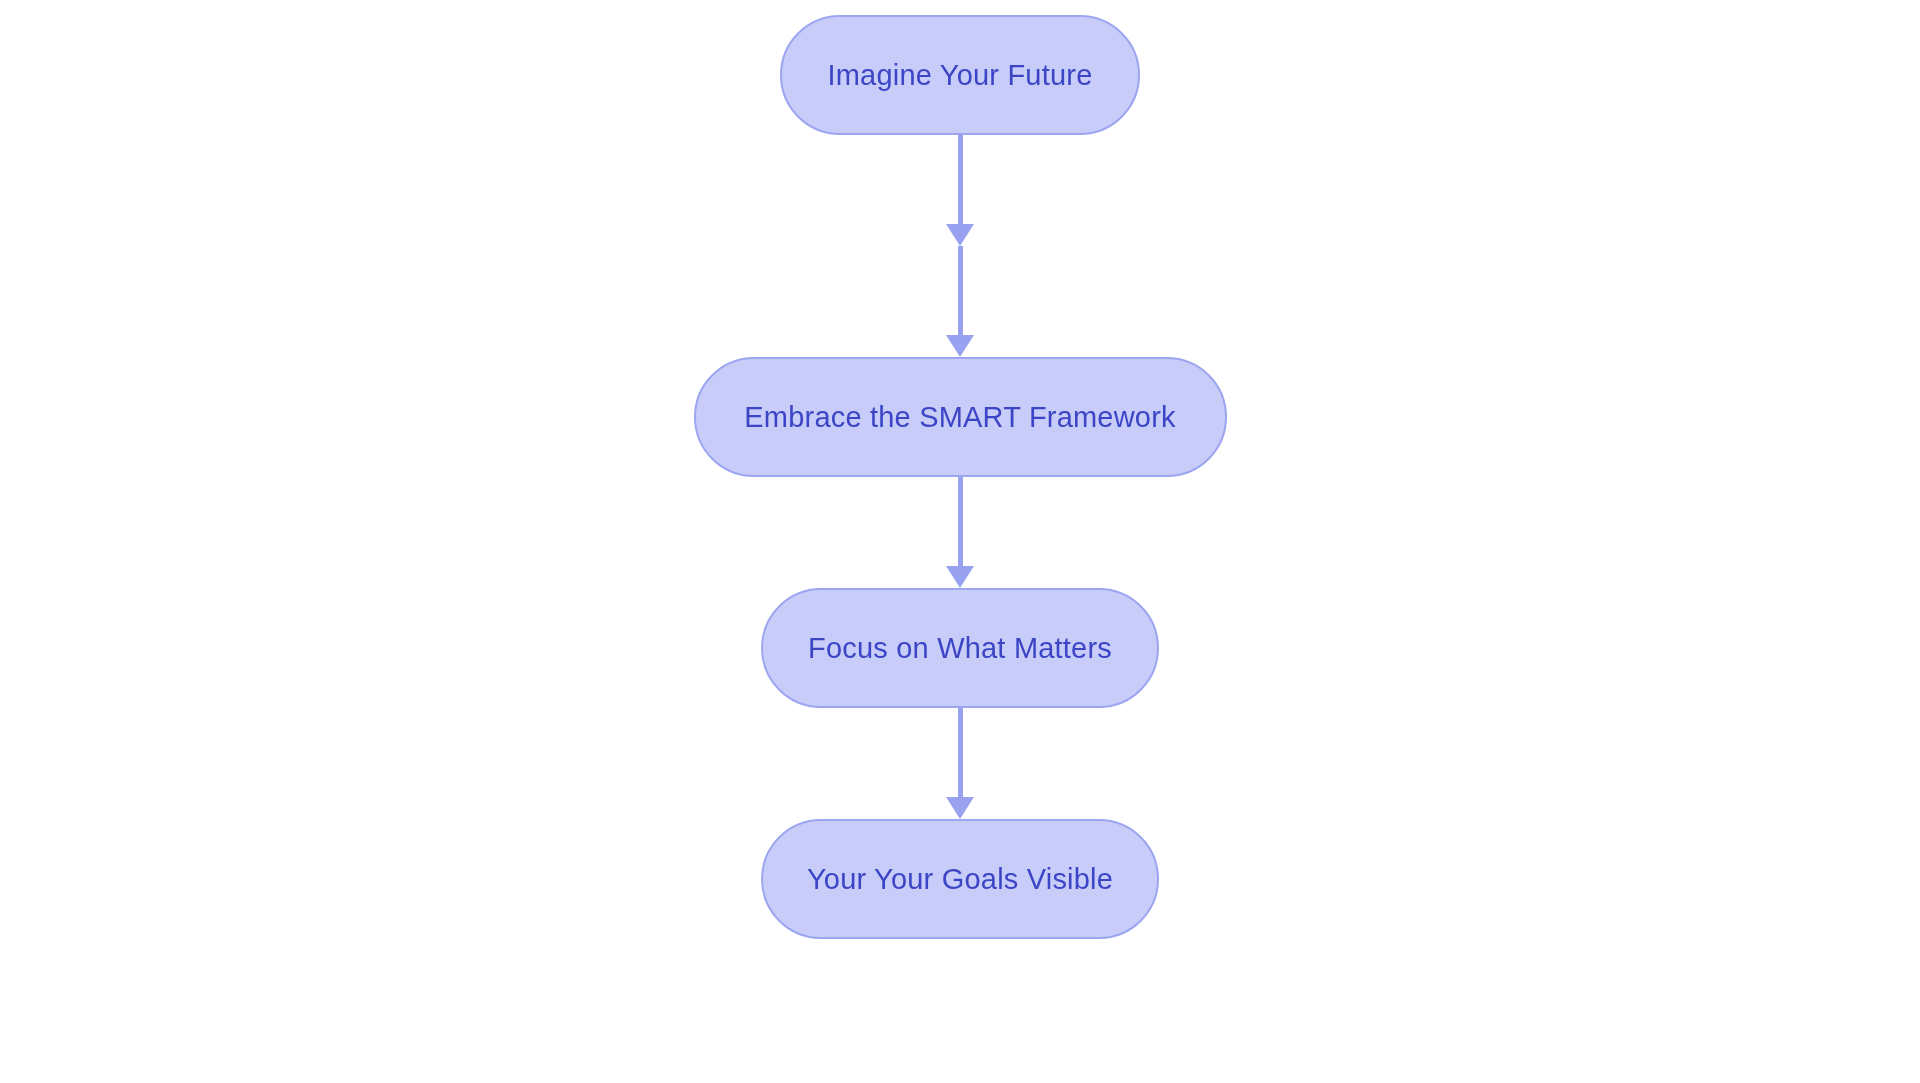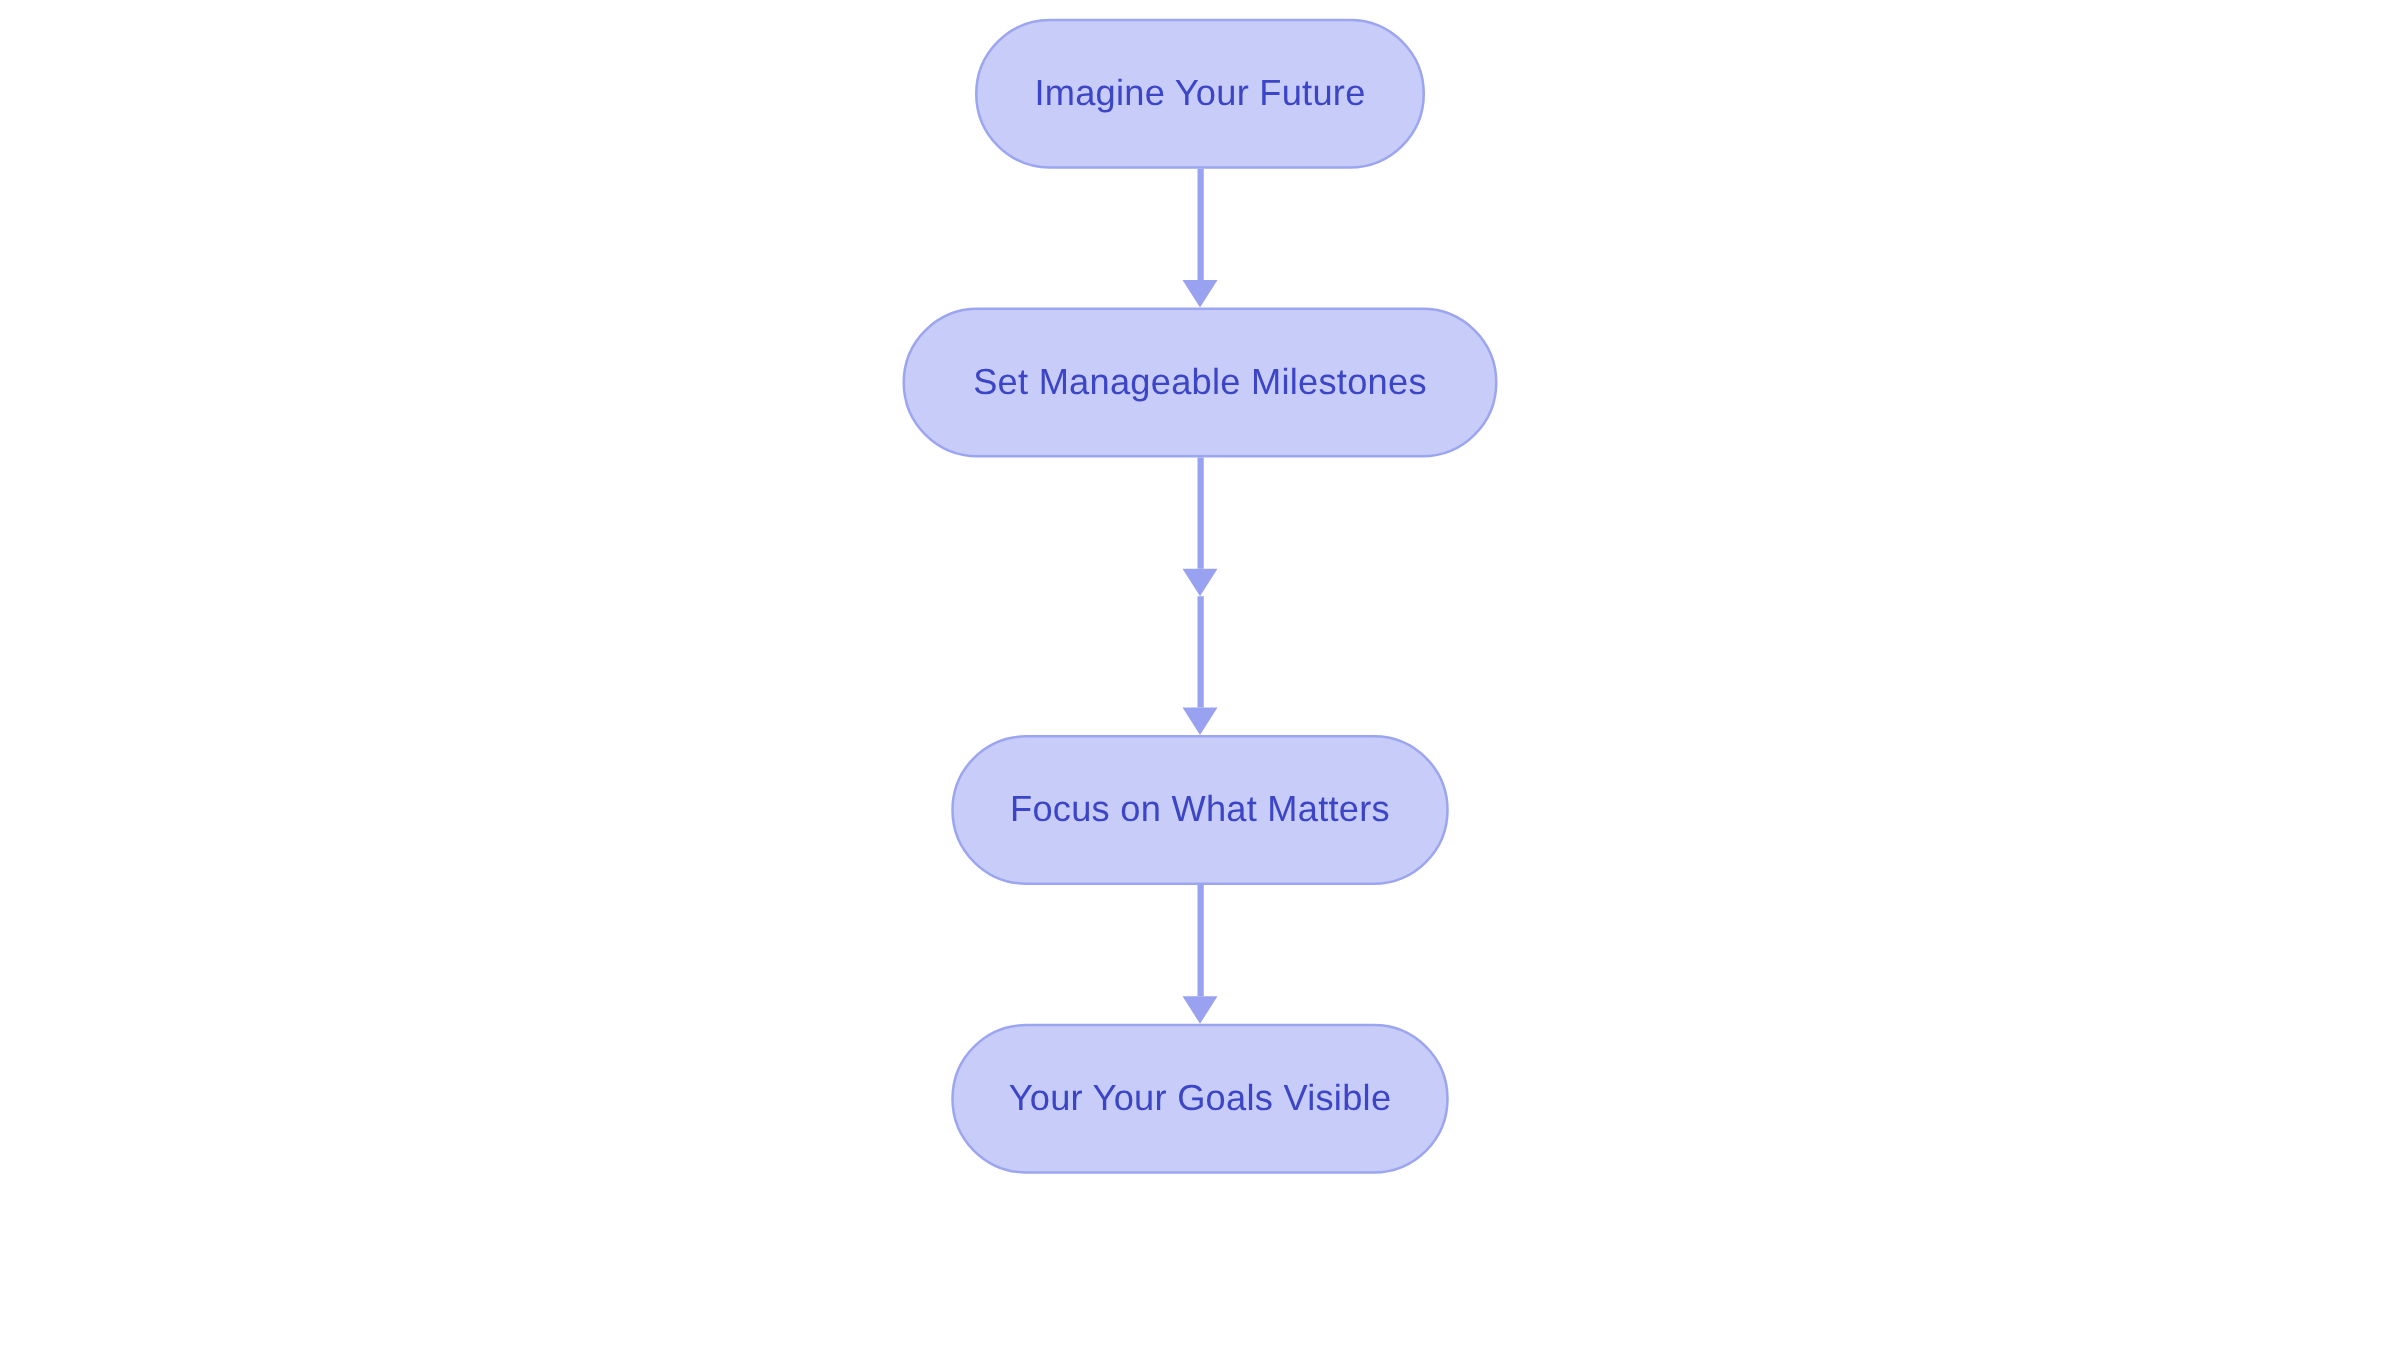--- a/index.html
+++ b/index.html
@@ -70,29 +70,29 @@
 
   <div class="flow-node w1">
     <span>Imagine Your Future</span>
   </div>
 
   <div class="flow-arrow">
     <span class="arrow-line"></span>
     <span class="arrow-head"></span>
   </div>
 
-  <div class="flow-node w2">
-    <span>Set Manageable Milestones</span>
-  </div>
 
   <div class="flow-arrow">
     <span class="arrow-line"></span>
     <span class="arrow-head"></span>
   </div>
 
+  <div class="flow-node w3">
+    <span>Embrace the SMART Framework</span>
+  </div>
 
   <div class="flow-arrow">
     <span class="arrow-line"></span>
     <span class="arrow-head"></span>
   </div>
 
   <div class="flow-node w4">
     <span>Focus on What Matters</span>
   </div>
 

